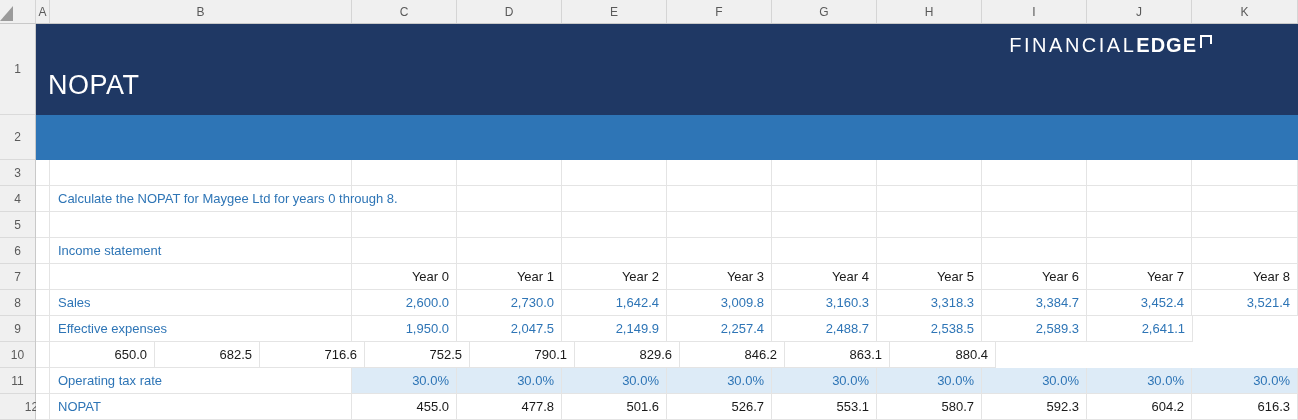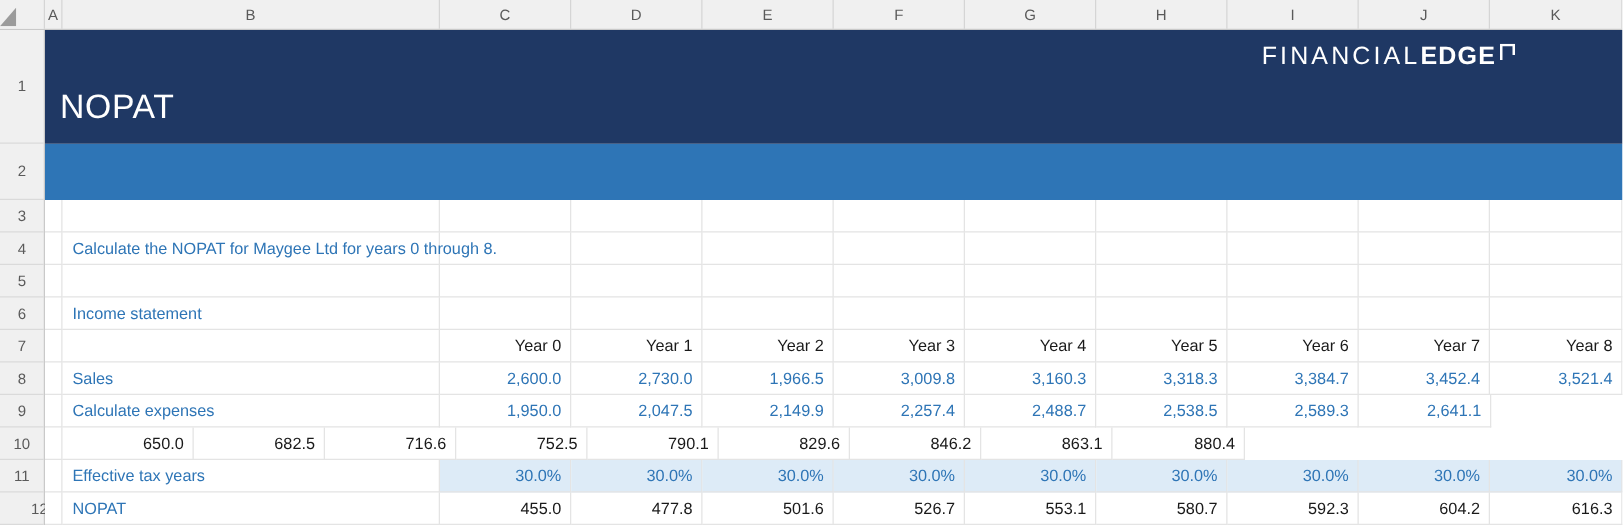--- a/index.html
+++ b/index.html
@@ -169,31 +169,31 @@
             <div class="cell val black" style="width: 105px;">Year 5</div>
             <div class="cell val black" style="width: 105px;">Year 6</div>
             <div class="cell val black" style="width: 105px;">Year 7</div>
             <div class="cell val black" style="width: 106px;">Year 8</div>
           </div>
           <div class="row">
             <div class="cell" style="width: 14px;"></div>
             <div class="cell label blue" style="width: 302px;">Sales</div>
             <div class="cell val blue" style="width: 105px;">2,600.0</div>
             <div class="cell val blue" style="width: 105px;">2,730.0</div>
-            <div class="cell val blue" style="width: 105px;">1,966.5</div>
+            <div class="cell val blue" style="width: 105px;">1,642.4</div>
             <div class="cell val blue" style="width: 105px;">3,009.8</div>
             <div class="cell val blue" style="width: 105px;">3,160.3</div>
             <div class="cell val blue" style="width: 105px;">3,318.3</div>
             <div class="cell val blue" style="width: 105px;">3,384.7</div>
             <div class="cell val blue" style="width: 105px;">3,452.4</div>
             <div class="cell val blue" style="width: 106px;">3,521.4</div>
           </div>
           <div class="row">
             <div class="cell" style="width: 14px;"></div>
-            <div class="cell label blue" style="width: 302px;">Calculate expenses</div>
+            <div class="cell label blue" style="width: 302px;">Effective expenses</div>
             <div class="cell val blue" style="width: 105px;">1,950.0</div>
             <div class="cell val blue" style="width: 105px;">2,047.5</div>
             <div class="cell val blue" style="width: 105px;">2,149.9</div>
             <div class="cell val blue" style="width: 105px;">2,257.4</div>
             <div class="cell val blue" style="width: 105px;">2,488.7</div>
             <div class="cell val blue" style="width: 105px;">2,538.5</div>
             <div class="cell val blue" style="width: 105px;">2,589.3</div>
             <div class="cell val blue" style="width: 106px;">2,641.1</div>
           </div>
           <div class="row">
@@ -203,21 +203,21 @@
             <div class="cell val black" style="width: 105px;">716.6</div>
             <div class="cell val black" style="width: 105px;">752.5</div>
             <div class="cell val black" style="width: 105px;">790.1</div>
             <div class="cell val black" style="width: 105px;">829.6</div>
             <div class="cell val black" style="width: 105px;">846.2</div>
             <div class="cell val black" style="width: 105px;">863.1</div>
             <div class="cell val black" style="width: 106px;">880.4</div>
           </div>
           <div class="row">
             <div class="cell" style="width: 14px;"></div>
-            <div class="cell label blue" style="width: 302px;">Effective tax years</div>
+            <div class="cell label blue" style="width: 302px;">Operating tax rate</div>
             <div class="cell val blue hl" style="width: 105px;">30.0%</div>
             <div class="cell val blue hl" style="width: 105px;">30.0%</div>
             <div class="cell val blue hl" style="width: 105px;">30.0%</div>
             <div class="cell val blue hl" style="width: 105px;">30.0%</div>
             <div class="cell val blue hl" style="width: 105px;">30.0%</div>
             <div class="cell val blue hl" style="width: 105px;">30.0%</div>
             <div class="cell val blue hl" style="width: 105px;">30.0%</div>
             <div class="cell val blue hl" style="width: 105px;">30.0%</div>
             <div class="cell val blue hl" style="width: 106px;">30.0%</div>
           </div>

